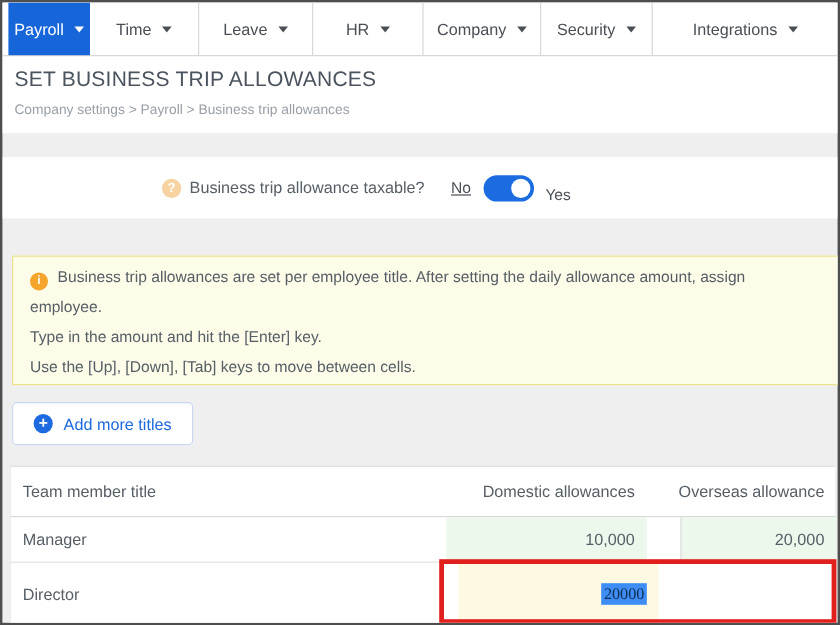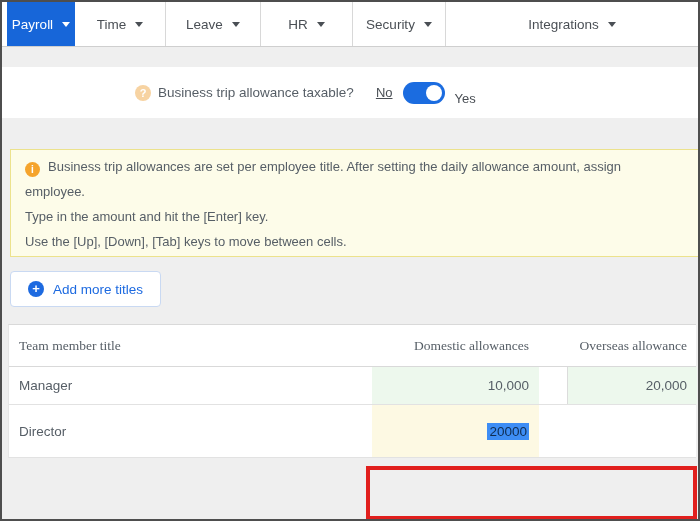--- a/index.html
+++ b/index.html
@@ -176,34 +176,34 @@
     margin: 17px 0 0 6px;
     width: 688px;
     background: #ffffff;
     border-top: 1px solid #d9d9d9;
     border-left: 1px solid #e6e6e6;
   }
   .t-row {
     display: grid;
     grid-template-columns: 363px 167px 158px;
   }
-  .t-head { height: 42px; border-bottom: 1px solid #d9d9d9; font-family: Liberation Serif, serif; }
+  .t-head { height: 42px; border-bottom: 1px solid #d9d9d9; }
   .t-head .cell { font-size: 13.5px; color: #565e66; }
   .cell {
     display: flex;
     align-items: center;
     padding: 0 10px;
     font-size: 13.5px;
     color: #565e66;
   }
   .cell.num { justify-content: flex-end; }
   .row-manager  { height: 38px; border-bottom: 1px solid #e2e2e2; }
-  .row-director { height: 53px; border-bottom: 1px solid #e2e2e2; }
+  .row-director { height: 53px; border-bottom: 1px solid #e2e2e2; gap: 10px; }
   .cell.green  { background: #edf8ed; }
-  .cell.yellow { background: #fdf9e3; }
+  .cell.yellow { background: #fdf9e3; font-family: Liberation Serif, serif; }
   .cell.sep { border-left: 1px solid #dcdcdc; margin-left: 28px; }
   .sel {
     background: #3d8df5;
     color: #0f2d52;
     padding: 1px 2px;
   }
 
   
   .red-annotation {
     position: absolute;
@@ -229,31 +229,39 @@
       <span class="caret"></span>
     </div>
     <div class="tab w-leave">
       <span>Leave</span>
       <span class="caret"></span>
     </div>
     <div class="tab w-hr">
       <span>HR</span>
       <span class="caret"></span>
     </div>
+    <div class="tab w-company">
+      <span>Company</span>
+      <span class="caret"></span>
+    </div>
     <div class="tab w-security">
       <span>Security</span>
       <span class="caret"></span>
     </div>
     <div class="tab w-integrations">
       <span>Integrations</span>
       <span class="caret"></span>
     </div>
   </nav>
 
   
+  <section class="page-header">
+    <h1 class="page-title">SET BUSINESS TRIP ALLOWANCES</h1>
+    <div class="breadcrumb">Company settings &gt; Payroll &gt; Business trip allowances</div>
+  </section>
 
   
   <section class="toggle-section">
     <span class="help-icon">?</span>
     <span class="toggle-label">Business trip allowance taxable?</span>
     <span class="toggle-off-label">No</span>
     <span class="switch">
       <span class="knob"></span>
     </span>
     <span class="toggle-on-label">Yes</span>

